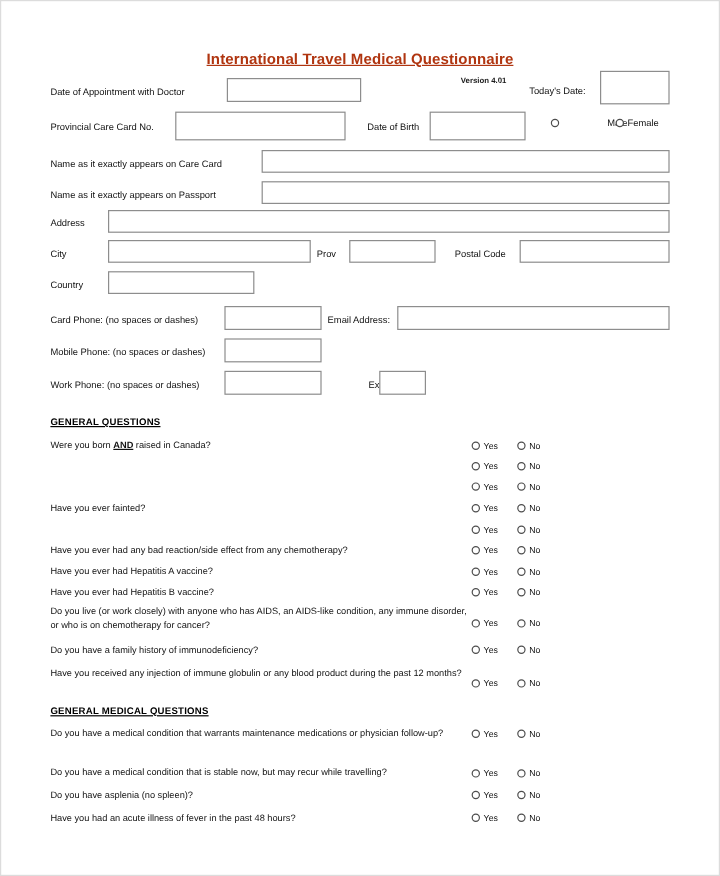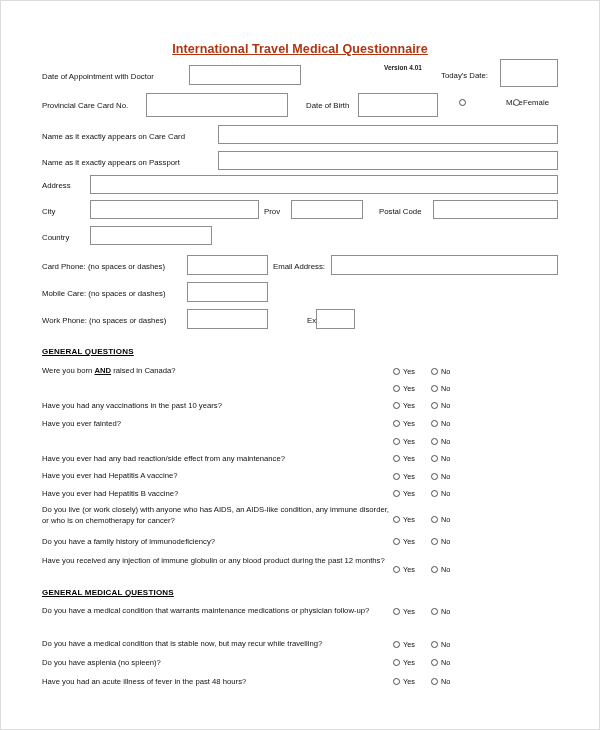--- a/index.html
+++ b/index.html
@@ -162,21 +162,21 @@
 
   <div class="lbl" style="left:41px; top:232px;">Country</div>
   <div class="box" style="left:89px; top:225px; width:122px; height:19px;"></div>
 
   <div class="lbl" style="left:41px; top:261px;">Card Phone: (no spaces or dashes)</div>
   <div class="box" style="left:186px; top:254px; width:81px; height:20px;"></div>
 
   <div class="lbl" style="left:272px; top:261px;">Email Address:</div>
   <div class="box" style="left:330px; top:254px; width:227px; height:20px;"></div>
 
-  <div class="lbl" style="left:41px; top:288px;">Mobile Care: (no spaces or dashes)</div>
+  <div class="lbl" style="left:41px; top:288px;">Mobile Phone: (no spaces or dashes)</div>
   <div class="box" style="left:186px; top:281px; width:81px; height:20px;"></div>
 
   <div class="lbl" style="left:41px; top:315px;">Work Phone: (no spaces or dashes)</div>
   <div class="box" style="left:186px; top:308px; width:81px; height:20px;"></div>
 
   <div class="lbl" style="left:278px; top:315px;margin-left:28px;">Extension:</div>
   <div class="box" style="left:315px; top:308px; width:39px; height:20px;"></div>
 
   <div class="section-head" style="left:41px; top:346px;">GENERAL QUESTIONS</div>
 
@@ -196,21 +196,20 @@
     <span class="radio-opt yes">
         <span class="circ"></span>
         <span>Yes</span>
       </span>
     <span class="radio-opt no">
         <span class="circ"></span>
         <span>No</span>
       </span>
   </div>
 
-  <div class="q" style="top:399px;">Have you had any vaccinations in the past 10 years?</div>
   <div class="radio-row" style="top:400px;">
     <span class="radio-opt yes">
         <span class="circ"></span>
         <span>Yes</span>
       </span>
     <span class="radio-opt no">
         <span class="circ"></span>
         <span>No</span>
       </span>
   </div>
@@ -231,21 +230,21 @@
     <span class="radio-opt yes">
         <span class="circ"></span>
         <span>Yes</span>
       </span>
     <span class="radio-opt no">
         <span class="circ"></span>
         <span>No</span>
       </span>
   </div>
 
-  <div class="q" style="top:452px;">Have you ever had any bad reaction/side effect from any maintenance?</div>
+  <div class="q" style="top:452px;">Have you ever had any bad reaction/side effect from any chemotherapy?</div>
   <div class="radio-row" style="top:453px;">
     <span class="radio-opt yes">
         <span class="circ"></span>
         <span>Yes</span>
       </span>
     <span class="radio-opt no">
         <span class="circ"></span>
         <span>No</span>
       </span>
   </div>

